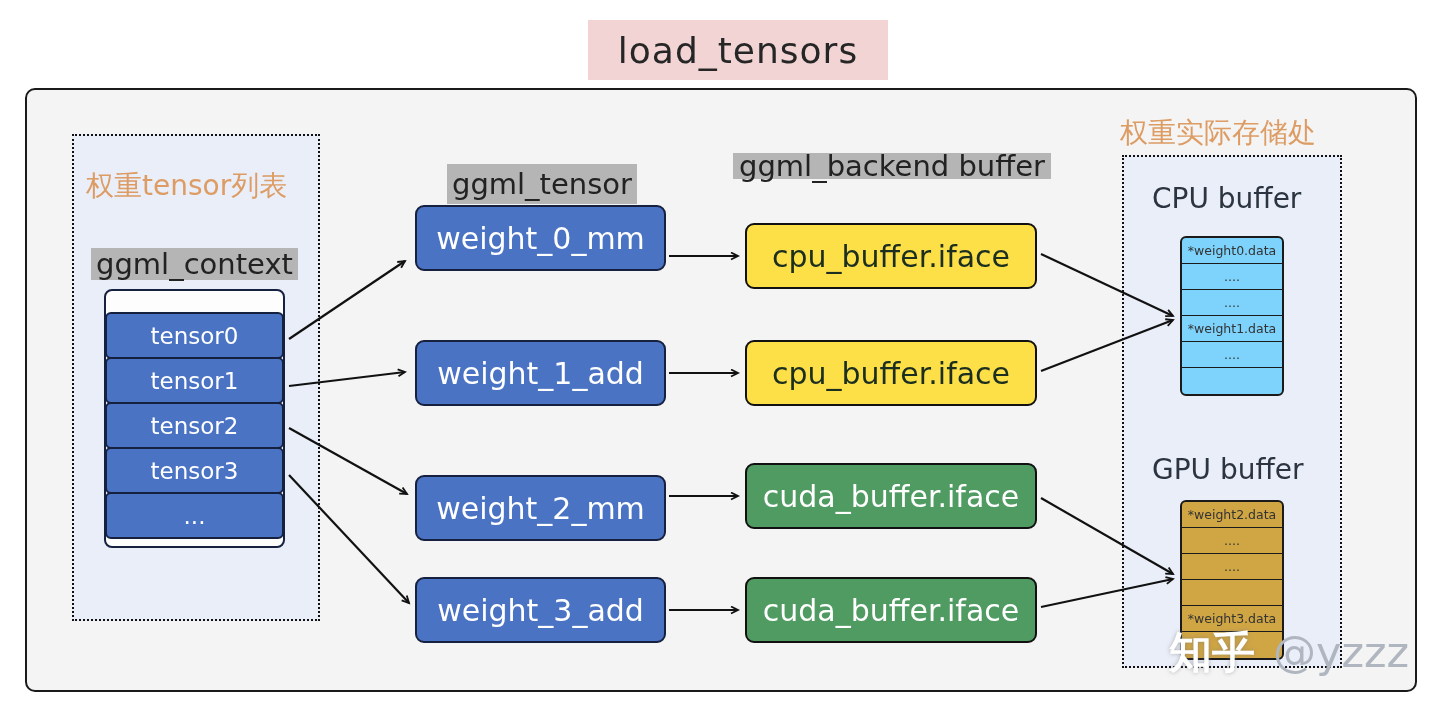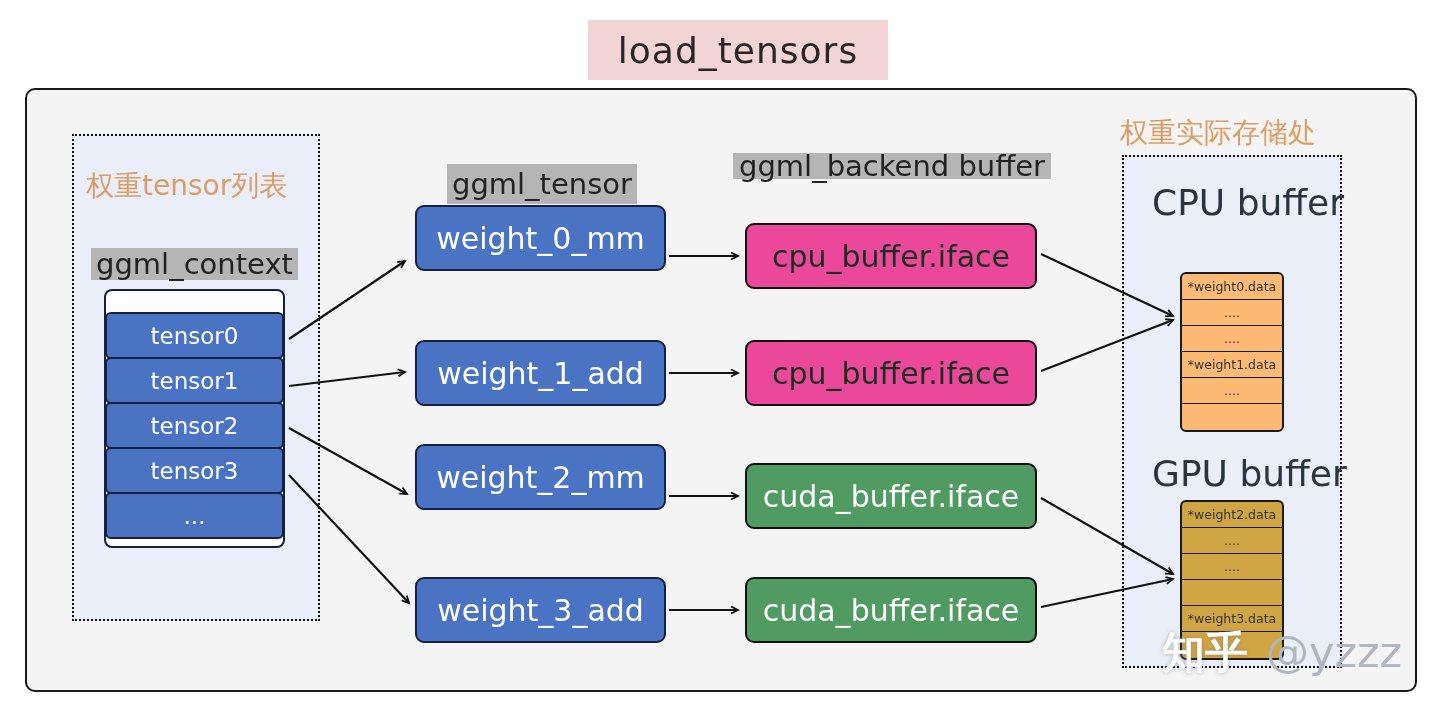--- a/index.html
+++ b/index.html
@@ -48,45 +48,45 @@
     color:#fff; font-size:23px;
     display:flex; align-items:center; justify-content:center;
   }
 
   
   .node {
     display:flex; align-items:center; justify-content:center;
     border-radius:9px; font-size:30px; white-space:nowrap;
   }
   .node-blue  { background:#4a73c4; border:2.5px solid #16203f; color:#fff; }
-  .node-cpu   { background:#ec4899; border:2px solid #111; color:#1b2e20; }
+  .node-cpu   { background:#fde047; border:2px solid #111; color:#1b2e20; }
   .node-cuda  { background:#4f9b61; border:2px solid #111; color:#fff; }
   .w { left:415px; width:251px; height:66px; }
   .b { left:745px; width:292px; height:66px; }
 
   
-  .mem-title { font-size:36px; color:#2b3440; white-space:nowrap; }
+  .mem-title { font-size:28px; color:#2b3440; white-space:nowrap; }
   .mem-table {
     width:104px; border:2px solid #1a1a1a; border-radius:6px; overflow:hidden;
   }
   .mem-table .row {
     height:26px; border-bottom:1.5px solid #1a1a1a;
     display:flex; align-items:center; justify-content:center;
     font-size:12.5px; color:#333;
   }
   .mem-table .row:last-child { border-bottom:none; }
-  .cpu-table { background:#fdba74; left:1180px; top:236px;margin-top:36px; }
+  .cpu-table { background:#7dd3fc; left:1180px; top:236px; }
   .gpu-table { background:#d0a544; left:1180px; top:500px; }
 
   
   svg.arrows { left:0; top:0; width:1440px; height:716px; pointer-events:none; z-index:5; }
 
   
   .watermark { left:1162px; top:624px; z-index:6; font-size:43px; white-space:nowrap; }
-  .watermark .brand { color:#ffffff; font-weight:bold; text-shadow:0 0 4px rgba(120,120,120,.55); }
+  .watermark .brand { color:#ffffff; font-weight:bold; text-shadow:0 0 4px rgba(120,120,120,.55);margin-left:7px; }
   .watermark .handle { color:#b0b6bf; margin-left:18px; }
 </style>
 </head>
 <body>
 
 <div class="abs title">load_tensors</div>
 
 <div class="abs container"></div>
 
 <div class="abs panel left-panel"></div>
@@ -98,21 +98,21 @@
   <div class="tensor-row">tensor0</div>
   <div class="tensor-row">tensor1</div>
   <div class="tensor-row">tensor2</div>
   <div class="tensor-row">tensor3</div>
   <div class="tensor-row">...</div>
 </div>
 
 <div class="abs gray-label" style="left:447px; top:164px; width:190px; height:40px;">ggml_tensor</div>
 <div class="abs node node-blue w" style="top:205px;">weight_0_mm</div>
 <div class="abs node node-blue w" style="top:340px;">weight_1_add</div>
-<div class="abs node node-blue w" style="top:444px;">weight_2_mm</div>
+<div class="abs node node-blue w" style="top:475px;">weight_2_mm</div>
 <div class="abs node node-blue w" style="top:577px;">weight_3_add</div>
 
 <div class="abs gray-label" style="left:733px; top:153px; width:318px; height:26px;">ggml_backend buffer</div>
 <div class="abs node node-cpu b" style="top:223px;">cpu_buffer.iface</div>
 <div class="abs node node-cpu b" style="top:340px;">cpu_buffer.iface</div>
 <div class="abs node node-cuda b" style="top:463px;">cuda_buffer.iface</div>
 <div class="abs node node-cuda b" style="top:577px;">cuda_buffer.iface</div>
 
 <div class="abs orange-label" style="left:1120px; top:114px;">权重实际存储处</div>
 <div class="abs panel right-panel"></div>

